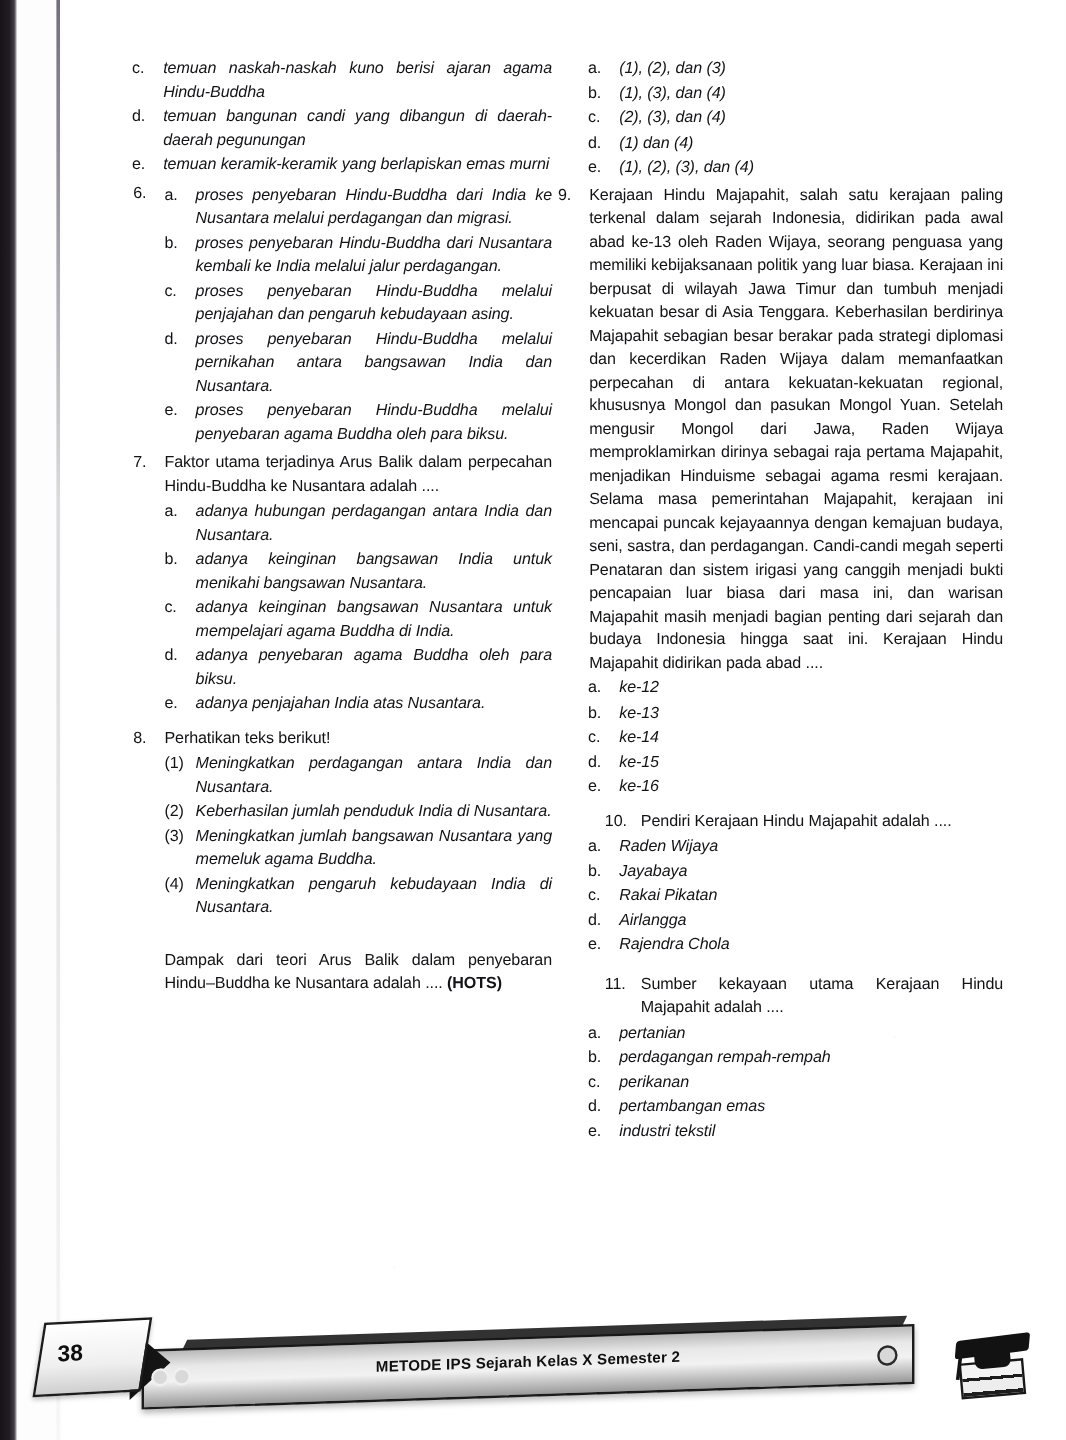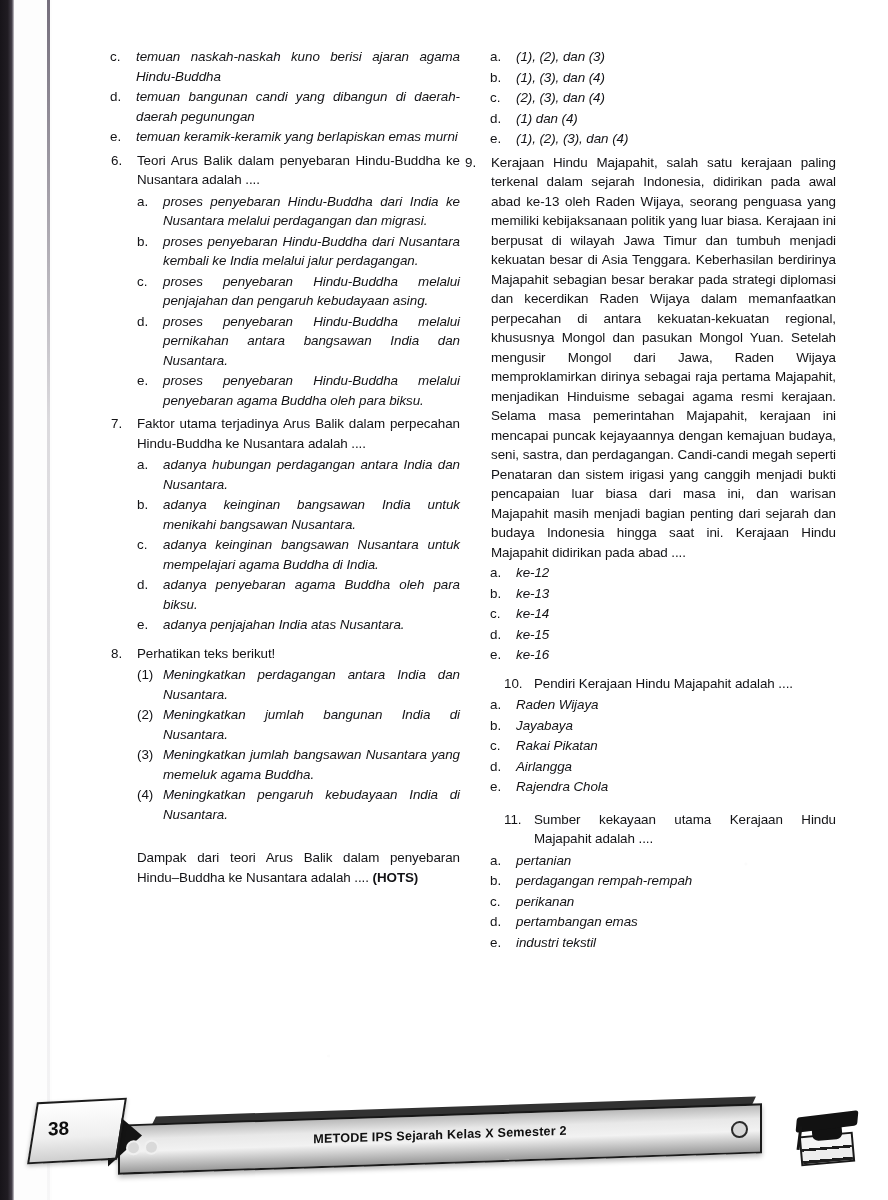--- a/index.html
+++ b/index.html
@@ -268,21 +268,20 @@
           </div>
           <div class="opt">
             <span class="opt-key">e.</span>
             <span class="opt-txt just">temuan keramik-keramik yang berlapiskan emas murni</span>
           </div>
         </div>
 
         <div class="q">
           <span class="q-num">6.</span>
           <div class="q-body">
-            <div class="stem just">Teori Arus Balik dalam penyebaran Hindu-Buddha ke Nusantara adalah ....</div>
             <div class="sub-list">
               <div class="opt">
                 <span class="opt-key">a.</span>
                 <span class="opt-txt just">proses penyebaran Hindu-Buddha dari India ke Nusantara melalui perdagangan dan migrasi.</span>
               </div>
               <div class="opt">
                 <span class="opt-key">b.</span>
                 <span class="opt-txt just">proses penyebaran Hindu-Buddha dari Nusantara kembali ke India melalui jalur perdagangan.</span>
               </div>
               <div class="opt">
@@ -336,21 +335,21 @@
           <span class="q-num">8.</span>
           <div class="q-body">
             <div class="stem">Perhatikan teks berikut!</div>
             <div class="sub-list">
               <div class="opt">
                 <span class="opt-key">(1)</span>
                 <span class="opt-txt just">Meningkatkan perdagangan antara India dan Nusantara.</span>
               </div>
               <div class="opt">
                 <span class="opt-key">(2)</span>
-                <span class="opt-txt just">Meningkatkan jumlah bangunan India di Nusantara.</span>
+                <span class="opt-txt just">Keberhasilan jumlah penduduk India di Nusantara.</span>
               </div>
               <div class="opt">
                 <span class="opt-key">(3)</span>
                 <span class="opt-txt just">Meningkatkan jumlah bangsawan Nusantara yang memeluk agama Buddha.</span>
               </div>
               <div class="opt">
                 <span class="opt-key">(4)</span>
                 <span class="opt-txt just">Meningkatkan pengaruh kebudayaan India di Nusantara.</span>
               </div>
             </div>

